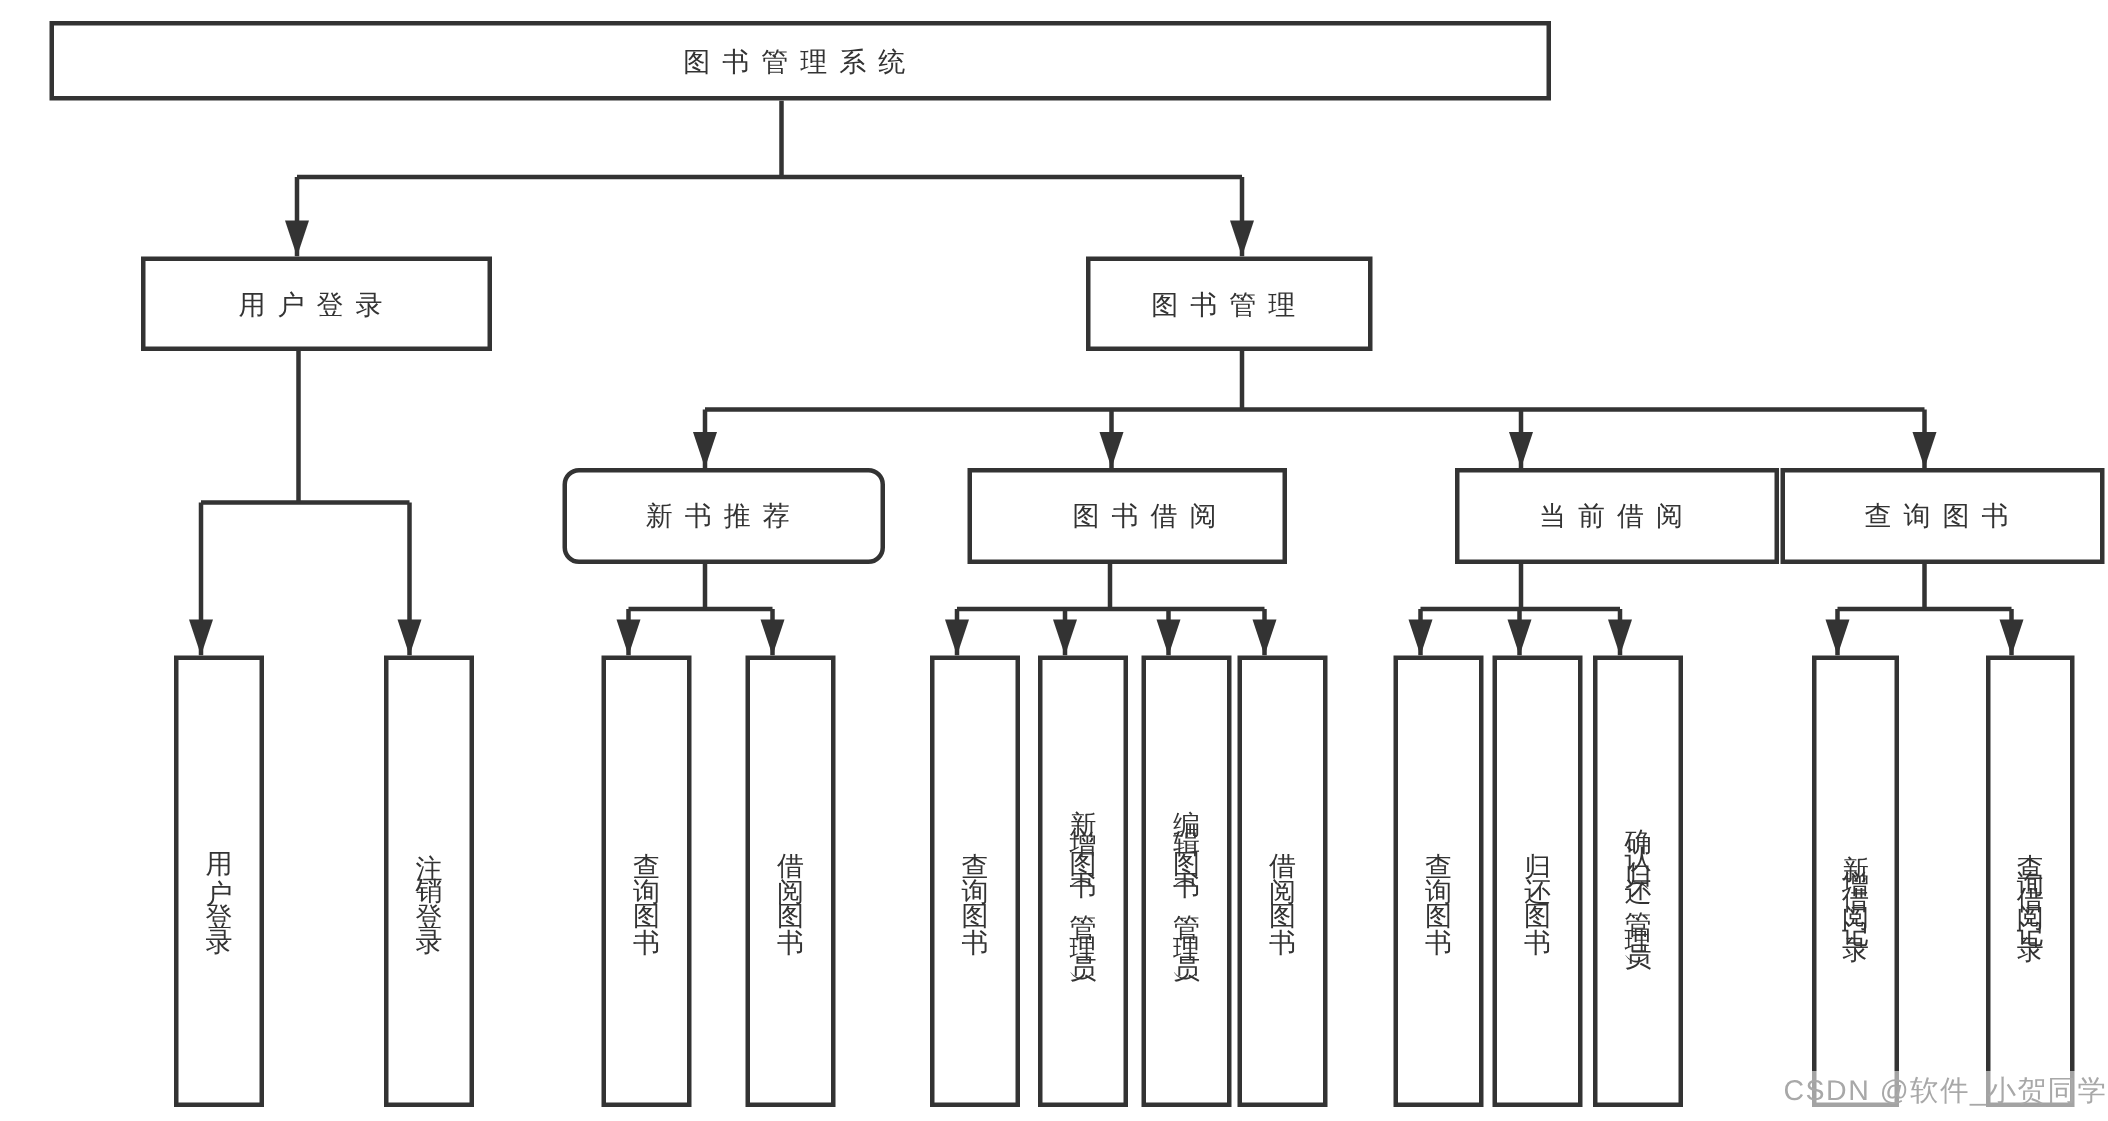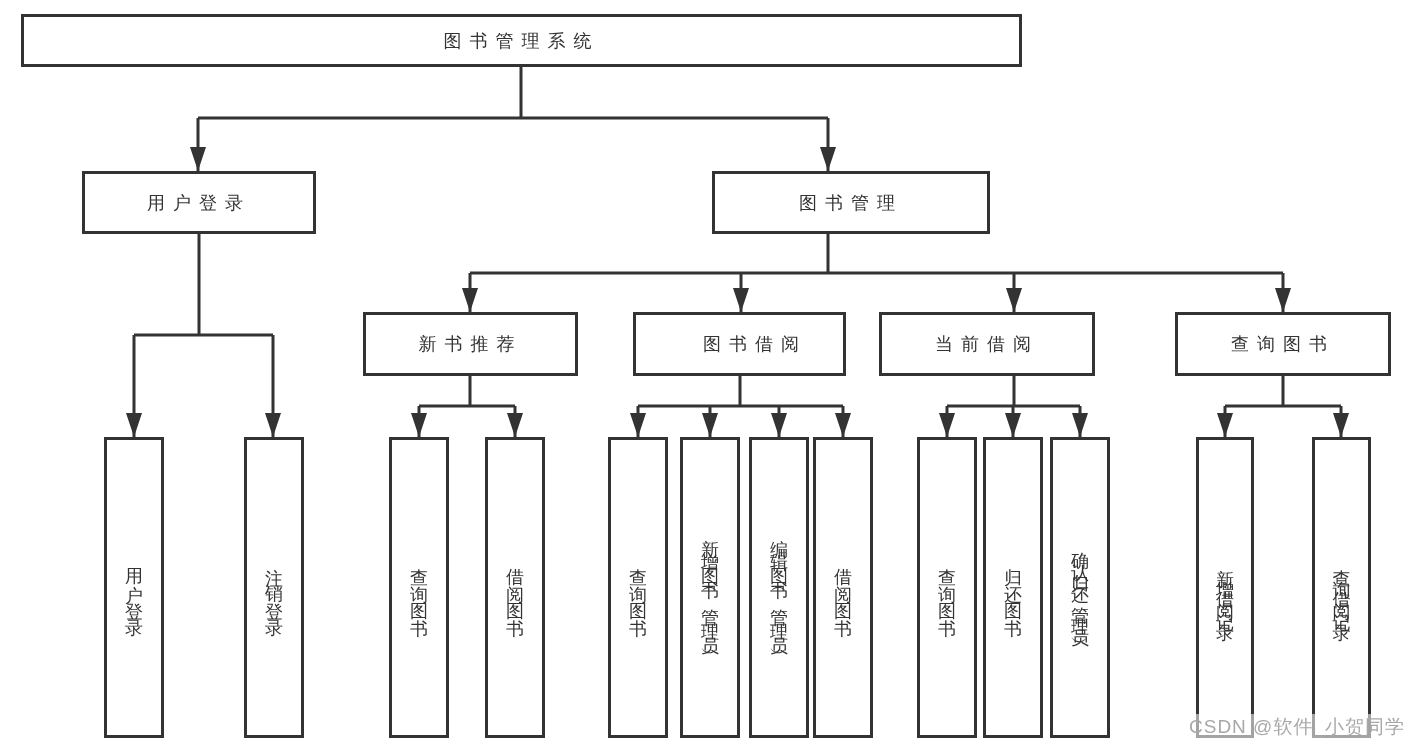--- a/index.html
+++ b/index.html
@@ -4,29 +4,29 @@
 <style>
   html,body{margin:0;padding:0;background:#fff;}
   .canvas{
     position:relative;width:1405px;height:747px;background:#fff;overflow:hidden;
     font-family:"Liberation Sans","DejaVu Sans",sans-serif;
   }
   .connectors{position:absolute;left:0;top:0;}
   .box{
     position:absolute;box-sizing:border-box;background:#fff;
     border:3px solid #333;color:#333;
-    display:flex;align-items:center;justify-content:center;
+    display:flex;align-items:center;justify-content:center;margin-left:12px;
   }
   .hbox{font-size:18px;letter-spacing:8px;white-space:nowrap;}
   .root{left:21px;top:14px;width:1001px;height:53px;}
   .l2a{left:82px;top:171px;width:234px;height:63px;}
-  .l2b{left:712px;top:171px;width:278px;height:63px;}
-  .l3a{left:363px;top:312px;width:215px;height:64px;}
+  .l2b{left:712px;top:171px;width:191px;height:63px;}
+  .l3a{left:363px;top:312px;width:215px;height:64px;border-radius:11px;}
   .l3b{left:633px;top:312px;width:213px;height:64px;padding-left:31px;}
-  .l3c{left:879px;top:312px;width:216px;height:64px;}
+  .l3c{left:958px;top:312px;width:216px;height:64px;}
   .l3d{left:1175px;top:312px;width:216px;height:64px;}
   .leaf{
     top:437px;height:301px;width:60px;
     writing-mode:vertical-rl;text-orientation:mixed;
     font-size:18px;letter-spacing:17px;line-height:1;
     white-space:nowrap;
   }
   .sp14{letter-spacing:14px;}
   .sp11{letter-spacing:11px;}
   .watermark{

